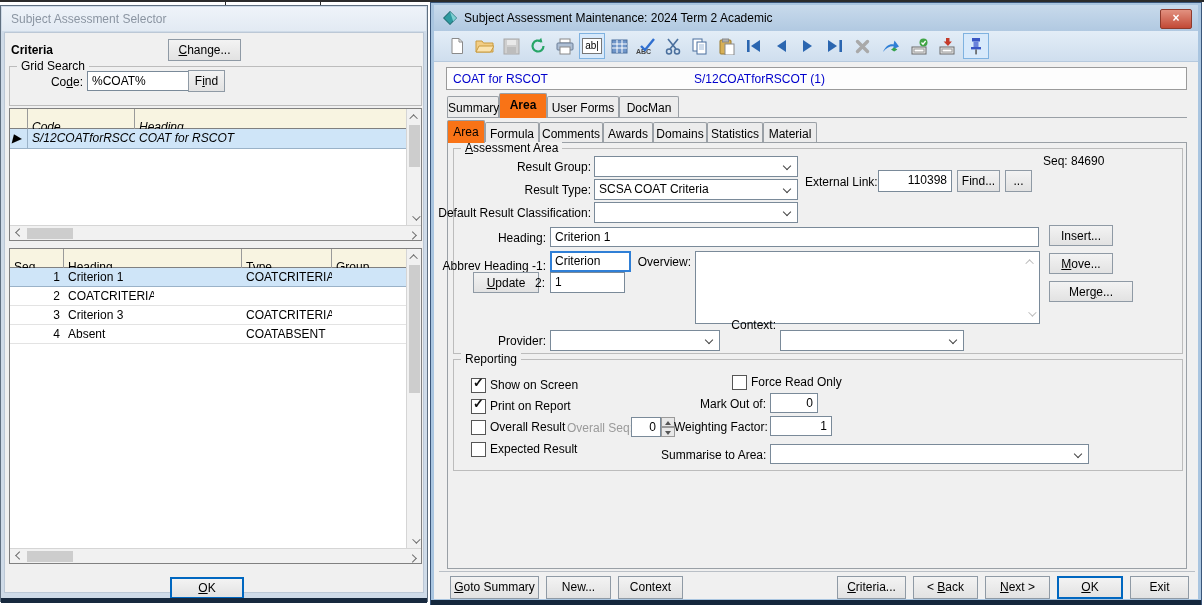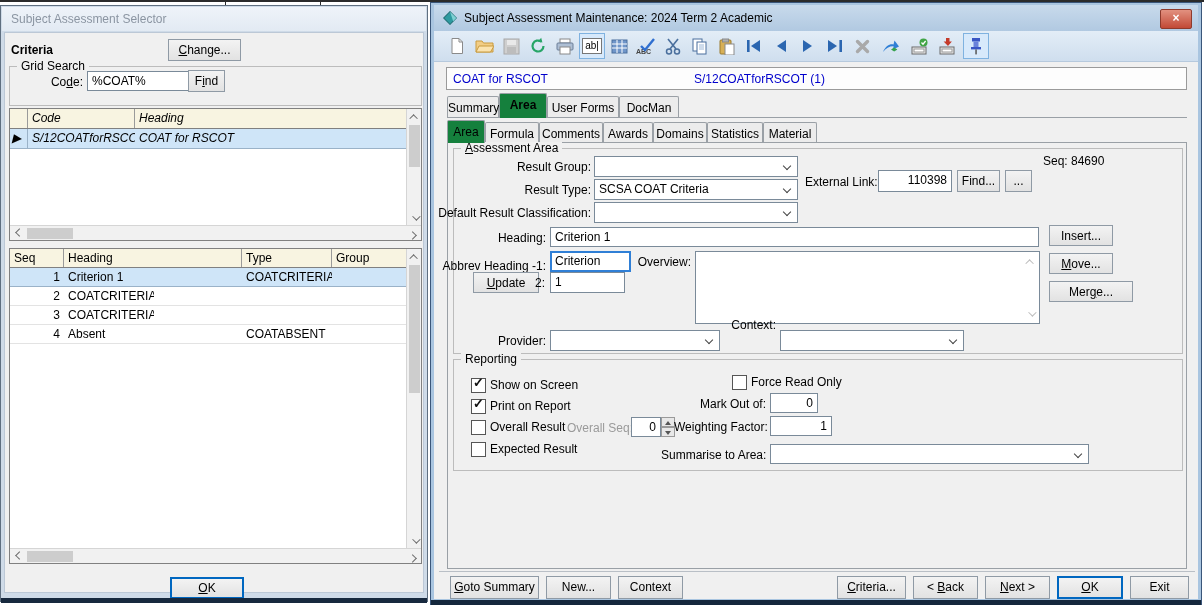--- a/index.html
+++ b/index.html
@@ -20,25 +20,25 @@
       padding:2px 18px 2px 4px;line-height:15px;white-space:nowrap;overflow:hidden}
   .dd::after{content:"";position:absolute;right:7px;top:6px;width:5px;height:5px;
       border-right:1.4px solid #444;border-bottom:1.4px solid #444;transform:rotate(45deg)}
   .grp{position:absolute;border:1px solid #bcbcbc;box-sizing:border-box}
   .grp-l{position:absolute;background:#f0f0f0;padding:0 4px;white-space:nowrap;line-height:13px}
   .cb{position:absolute;white-space:nowrap;line-height:14px;padding-left:19px}
   .cb i{position:absolute;left:0;top:0;width:13px;height:13px;background:#fff;border:1px solid #555;font-style:normal}
   .cb.checked i::after{content:"\2713";position:absolute;left:1px;top:-3px;font-size:13px;font-weight:bold;color:#111}
   .tab{position:absolute;box-sizing:border-box;border:1px solid #9aa0a6;border-bottom:none;
        background:#ececec;text-align:center;padding-top:4px;border-radius:2px 2px 0 0;white-space:nowrap}
-  .tab.sel{background:#15803d;z-index:6}
+  .tab.sel{background:#f97316;z-index:6}
   .tab.selb{font-weight:bold}
   .grid{position:absolute;background:#fff;border:1px solid #808080;box-sizing:border-box}
   .ghead{position:absolute;background:#f8f4e1;border-bottom:1px solid #808080;box-sizing:border-box;display:flex}
-  .hcell{box-sizing:border-box;padding:2px 4px;border-right:1px solid #9a9a9a;overflow:hidden;white-space:nowrap}
+  .hcell{box-sizing:border-box;padding:11px 4px;border-right:1px solid #9a9a9a;overflow:hidden;white-space:nowrap}
   .hcell:last-child{border-right:none}
   .grow{position:absolute;display:flex;box-sizing:border-box;border-bottom:1px solid #e3e3e3}
   .grow.sel{background:#cfe5f8;border-bottom:1px solid #9ab2c8}
   .gcell{box-sizing:border-box;padding:2px 4px;overflow:hidden;white-space:nowrap}
   .sbv{position:absolute;width:15px;background:#f1f1f1;border-left:1px solid #d5d5d5;box-sizing:border-box}
   .sbh{position:absolute;height:15px;background:#f1f1f1;border-top:1px solid #d5d5d5;box-sizing:border-box}
   .thumb{position:absolute;background:#cdcdcd}
   .sar{position:absolute;width:15px;height:15px;display:flex;align-items:center;justify-content:center}
   .sar::before{content:"";width:5px;height:5px;border-left:1.5px solid #6a6a6a;border-top:1.5px solid #6a6a6a;display:block}
   .sar.up::before{transform:rotate(45deg) translate(0,2px)}
@@ -112,20 +112,21 @@
       <div class="gcell" style="width:90px">COATCRITERIA</div>
       <div class="gcell" style="flex:1"></div>
     </div>
     <div class="grow" style="left:0;top:38px;width:396px;height:19px">
       <div class="gcell r" style="width:54px">2</div>
       <div class="gcell" style="width:90px">COATCRITERIA</div>
       <div class="gcell" style="flex:1"></div>
     </div>
     <div class="grow" style="left:0;top:57px;width:396px;height:19px">
       <div class="gcell r" style="width:54px">3</div>
+      <div class="gcell" style="width:178px">Criterion 3</div>
       <div class="gcell" style="width:90px">COATCRITERIA</div>
       <div class="gcell" style="flex:1"></div>
     </div>
     <div class="grow" style="left:0;top:76px;width:396px;height:19px">
       <div class="gcell r" style="width:54px">4</div>
       <div class="gcell" style="width:178px">Absent</div>
       <div class="gcell" style="width:90px">COATABSENT</div>
       <div class="gcell" style="flex:1"></div>
     </div>
     <div class="sbv" style="right:0;top:0;height:299px">

